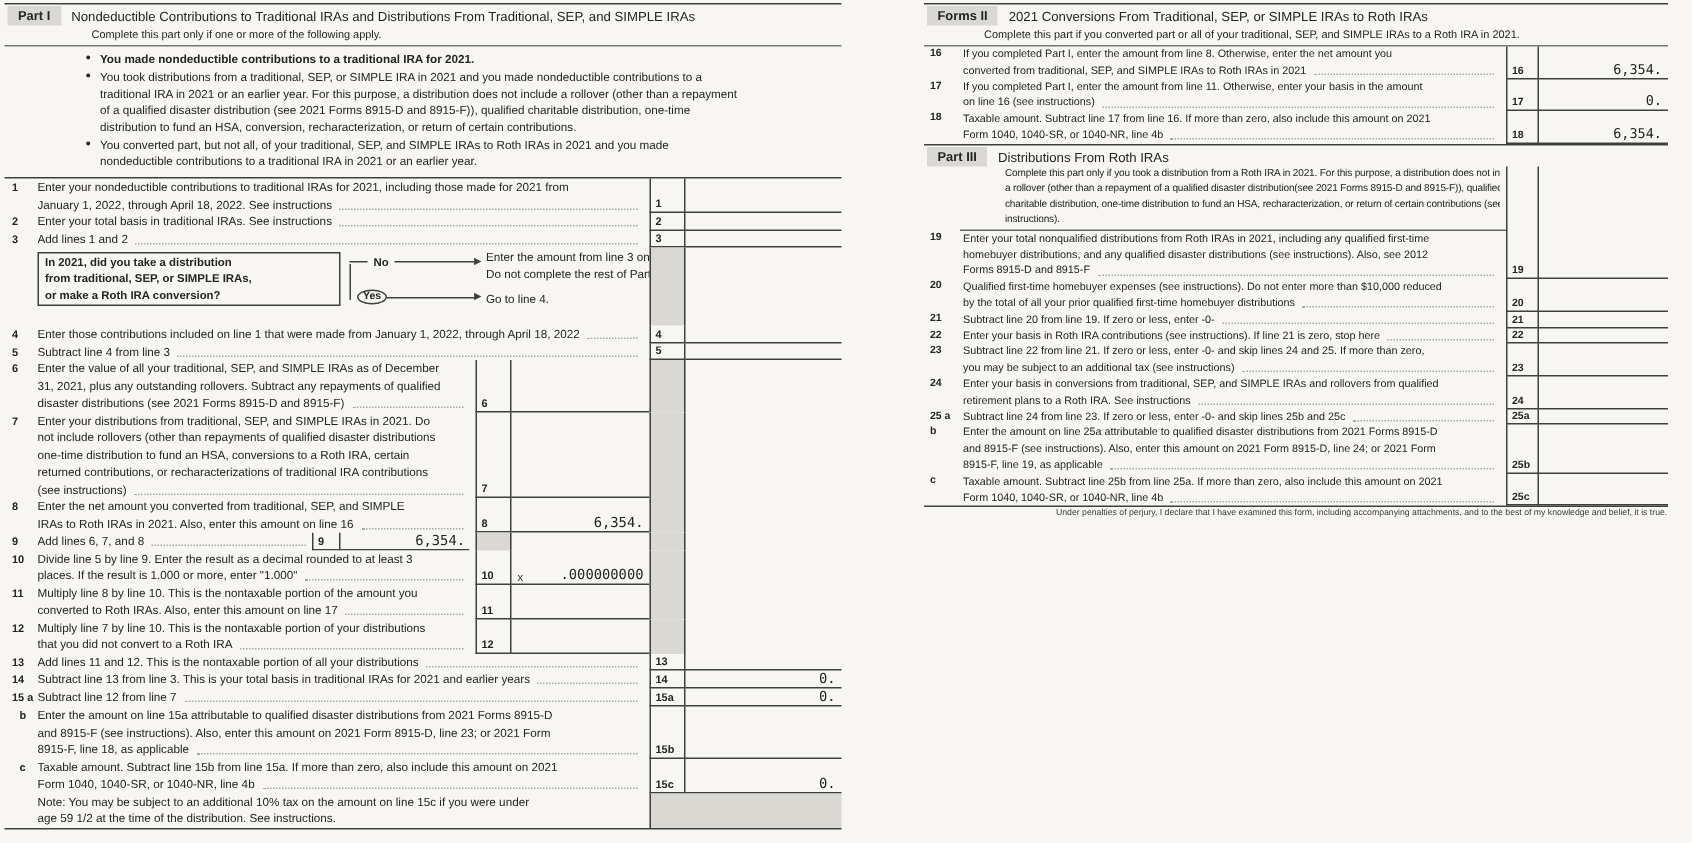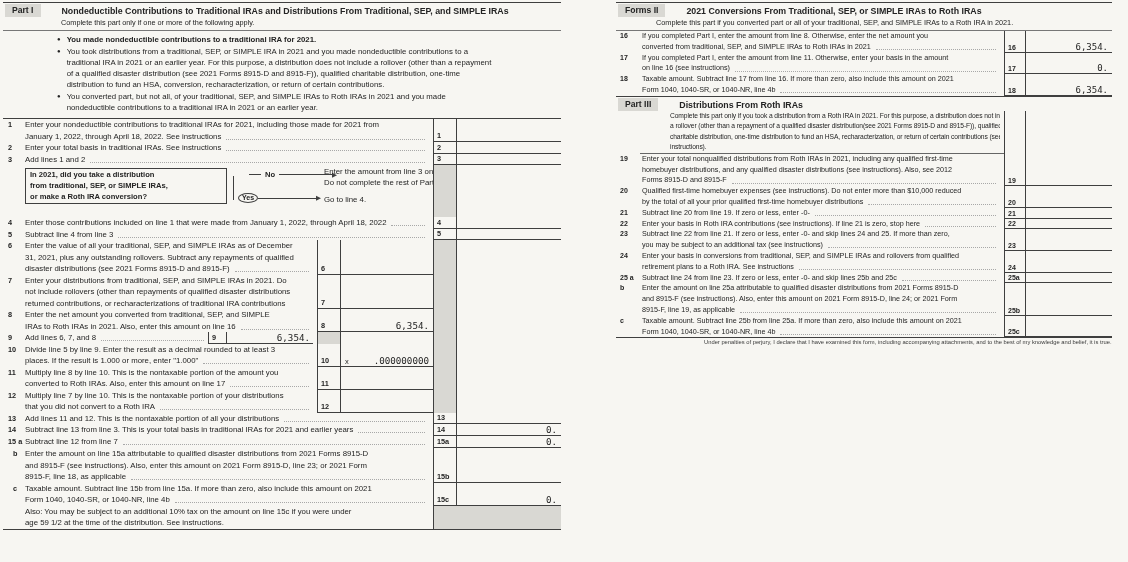--- a/index.html
+++ b/index.html
@@ -7,23 +7,23 @@
   }
   *{box-sizing:border-box;margin:0;padding:0}
   html,body{width:1128px;height:562px;overflow:hidden}
   body{background:var(--paper);color:var(--ink);font-family:"Liberation Sans",sans-serif;position:relative}
   .col{position:absolute;top:2px}
   .col-left{left:3px;width:558px}
   .col-right{left:616px;width:496px}
 
   
   .hdrblock{border-top:1.8px solid var(--line)}
-  .hdr{display:flex;align-items:flex-start;gap:21px;padding:1px 0 0 2px}
+  .hdr{display:flex;align-items:flex-start;gap:7px;padding:1px 0 0 2px}
   .plabel{background:var(--shade);font-weight:bold;font-size:8.6px;padding:1px 7px 2px 7px;white-space:nowrap}
-  .ptitle{font-weight:bold;font-size:8.8px;line-height:12px;padding-top:1px}
+  .ptitle{font-weight:normal;font-size:8.8px;line-height:12px;padding-top:1px}
   .subtitle{font-size:7.3px;line-height:10px;padding:1px 0 2px 58px;border-bottom:1px solid #777}
   .col-right .subtitle{padding-left:40px}
 
   
   .bullets{padding:3px 68px 4px 54px;border-bottom:1.6px solid var(--line)}
   .bullet{display:flex;gap:6px;font-size:7.8px;line-height:11px;margin-bottom:1px}
   .bdot{font-size:6px;line-height:11px}
   .b{font-weight:normal}
 
   
@@ -52,21 +52,21 @@
   .inbox9{display:inline-block;width:19px;border-left:1px solid var(--line);border-right:1px solid var(--line);
           border-bottom:1.2px solid var(--line);font-weight:bold;font-size:7.3px;padding-left:3px;line-height:11px}
   .inval9{display:inline-block;width:86px;border-bottom:1.2px solid var(--line);
           font-family:"DejaVu Sans Mono",monospace;font-size:9.2px;text-align:right;padding-right:3px;line-height:11px}
 
   
   .fc{position:relative;height:52px}
   .qbox{position:absolute;left:2px;top:3px;width:202px;border:1.4px solid var(--line);padding:1px 4px}
   .qbox .tl{font-weight:bold;font-size:7.6px;height:10.8px;line-height:10.8px}
   .fcv{position:absolute;left:210px;top:11px;height:24px;border-left:1.3px solid var(--line)}
-  .fcno{position:absolute;left:226px;top:5px;width:88px;display:flex;align-items:center}
+  .fcno{position:absolute;left:210px;top:5px;width:88px;display:flex;align-items:center}
   .fcyes{position:absolute;left:215px;top:28px;width:83px;display:flex;align-items:center}
   .hline{height:0;border-top:1.3px solid var(--line)}
   .h14{width:12px}.hgrow{flex:1}
   .fclabel{font-weight:bold;font-size:7.6px;padding:0 4px}
   .oval{border:1.2px solid var(--line);border-radius:50%;font-weight:bold;font-size:7px;padding:0 3px 1px 3px}
   .arrowg{font-size:6.5px;line-height:6px;color:var(--line)}
   .fctext{position:absolute;left:301px}
   .fctext .tl{height:10.8px;line-height:10.8px}
 
   
@@ -218,21 +218,26 @@
           <span></span>
         </div>
         <div class="nbox c5 shade"></div>
         <div class="c6"></div>
       </div>
       <div class="p1row">
         <div class="gut">7</div>
         <div class="d2">
           <div class="tl"><span class="txt"><span>Enter your distributions from traditional, SEP, and SIMPLE IRAs in 2021. </span><span class="b">Do</span></span></div>
           <div class="tl"><span class="txt"><span class="b">not</span><span> include rollovers (other than repayments of qualified disaster distributions</span></span></div>
+          <div class="tl"><span class="txt"><span>one-time distribution to fund an HSA, conversions to a Roth IRA, certain</span></span></div>
           <div class="tl"><span class="txt"><span>returned contributions, or recharacterizations of traditional IRA contributions</span></span></div>
+          <div class="tl tlf">
+            <span class="txt"><span>(see instructions)</span></span>
+            <span class="dots"></span>
+          </div>
         </div>
         <div class="nbox c3 bb">7</div>
         <div class="vcell c4 bb">
           <span></span>
         </div>
         <div class="nbox c5 shade"></div>
         <div class="c6"></div>
       </div>
       <div class="p1row">
         <div class="gut">8</div>
@@ -378,21 +383,21 @@
           </div>
         </div>
         <div class="nbox c5 bb">15c</div>
         <div class="vcell c6 bb">
           <span>0.</span>
         </div>
       </div>
       <div class="p1row">
         <div class="gut"></div>
         <div class="sp">
-          <div class="tl"><span class="txt"><span class="b">Also:</span><span> You may be subject to an additional 10% tax on the amount on line 15c if you were under</span></span></div>
+          <div class="tl"><span class="txt"><span class="b">Note:</span><span> You may be subject to an additional 10% tax on the amount on line 15c if you were under</span></span></div>
           <div class="tl"><span class="txt"><span>age 59 1/2 at the time of the distribution. See instructions.</span></span></div>
         </div>
         <div class="noteshade"></div>
       </div>
     </div>
 </div>
 
 <div class="col col-right">
   <div class="hdrblock">
     <div class="hdr">

